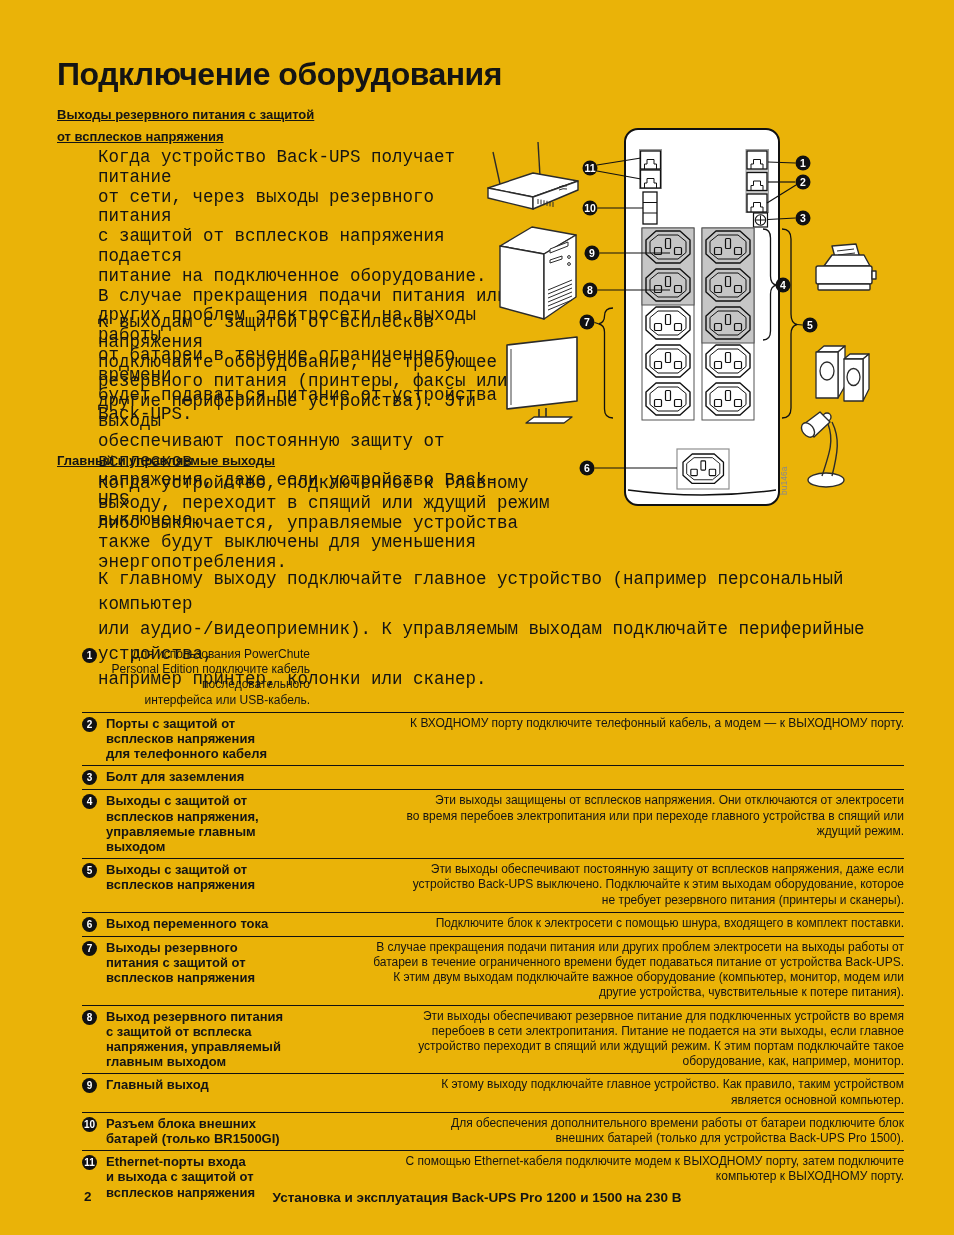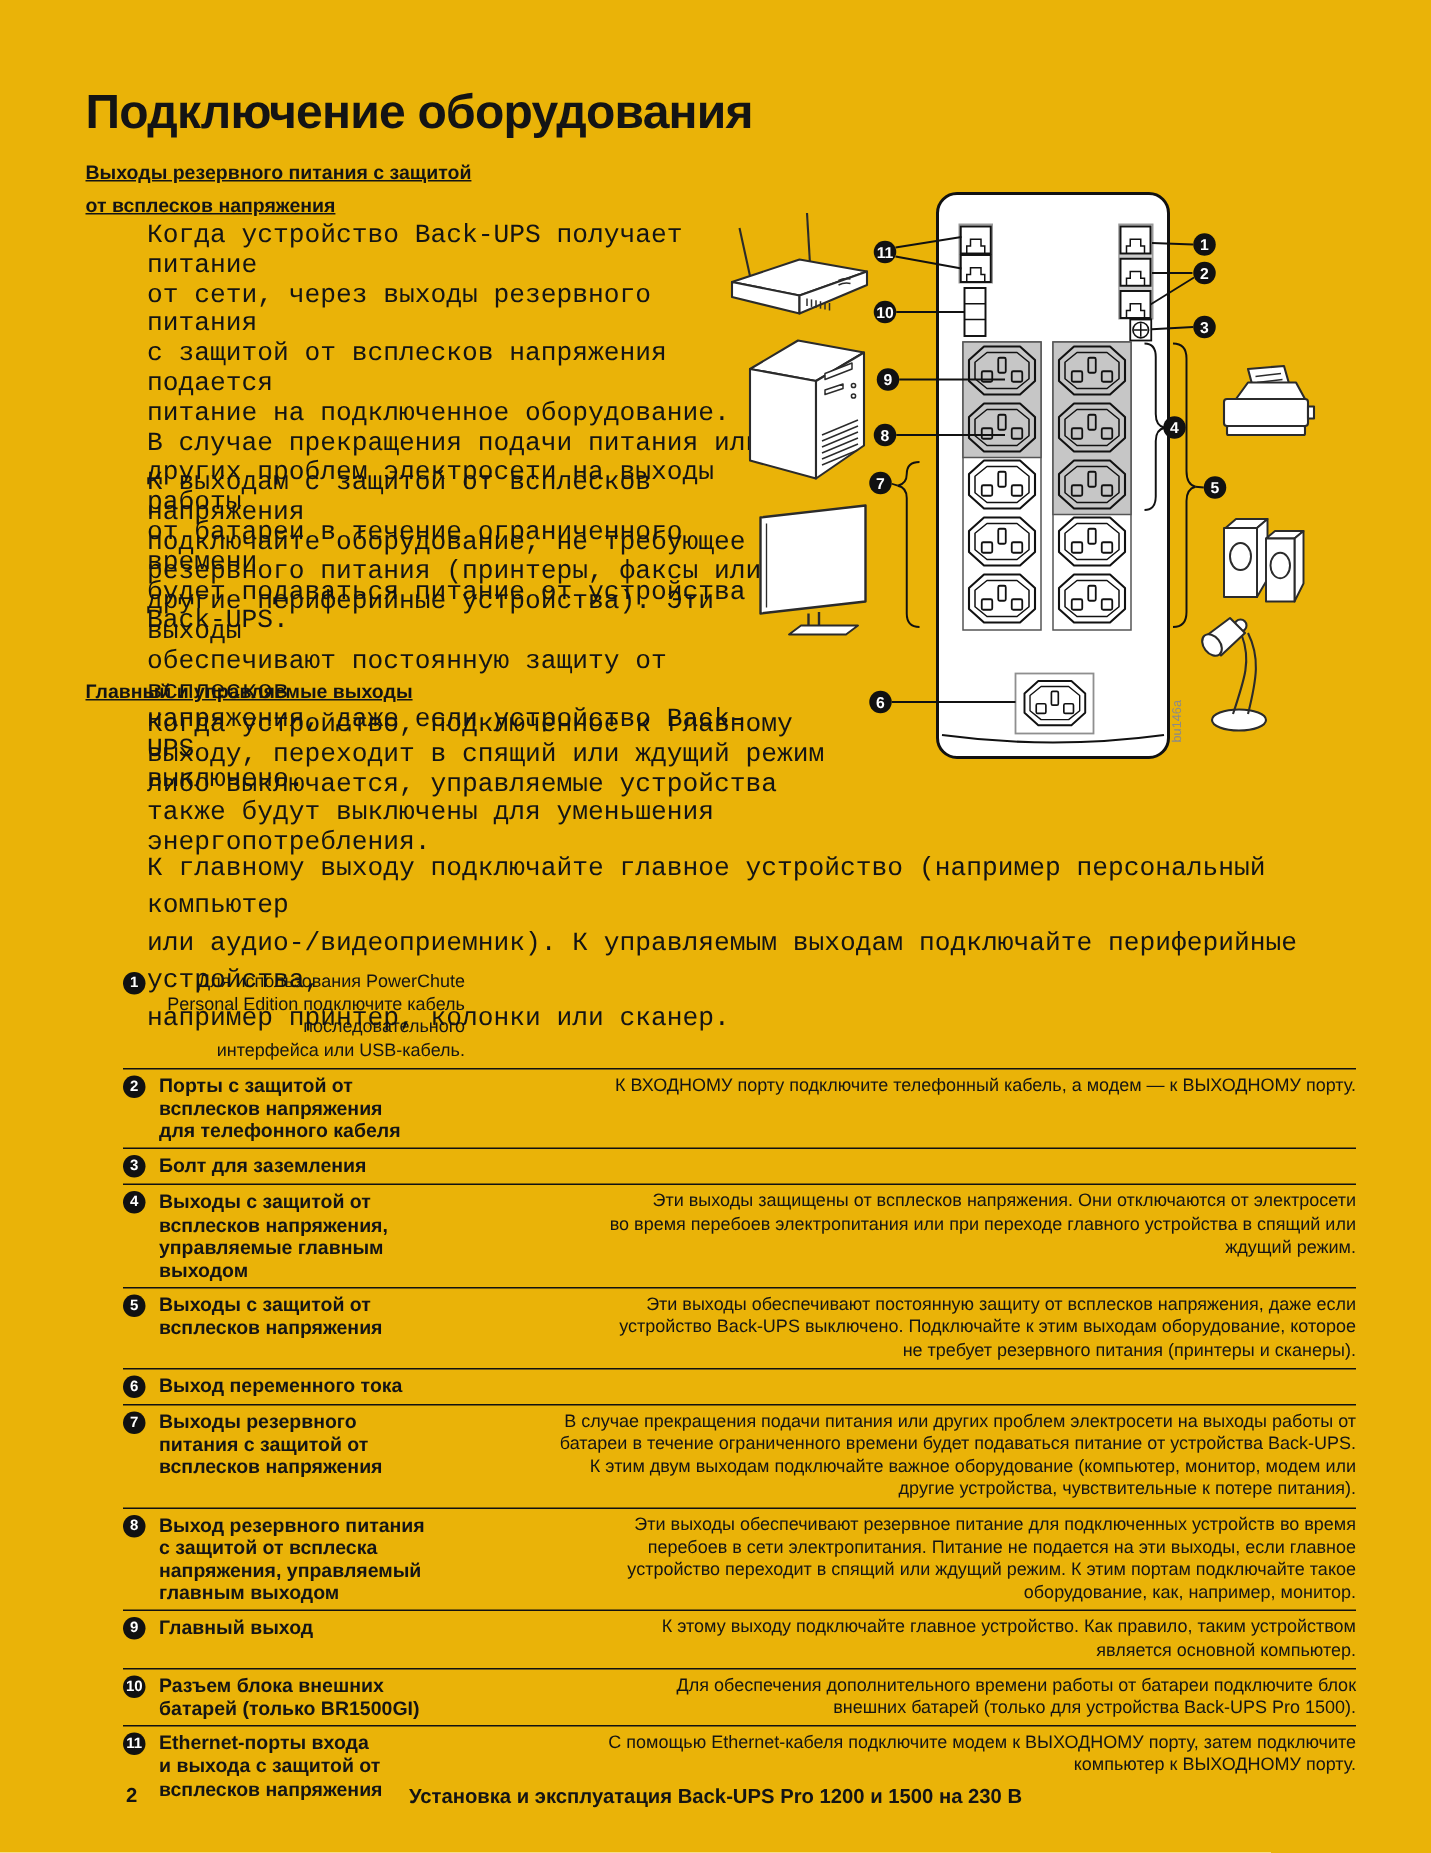--- a/index.html
+++ b/index.html
@@ -322,20 +322,21 @@
       <div class="tbadge">5</div>
       <div class="tlabel">Выходы с защитой от
 всплесков напряжения</div>
       <div class="tdesc">Эти выходы обеспечивают постоянную защиту от всплесков напряжения, даже если
 устройство Back-UPS выключено. Подключайте к этим выходам оборудование, которое
 не требует резервного питания (принтеры и сканеры).</div>
     </div>
     <div class="trow">
       <div class="tbadge">6</div>
       <div class="tlabel">Выход переменного тока</div>
+      <div class="tdesc">Подключите блок к электросети с помощью шнура, входящего в комплект поставки.</div>
     </div>
     <div class="trow">
       <div class="tbadge">7</div>
       <div class="tlabel">Выходы резервного
 питания с защитой от
 всплесков напряжения</div>
       <div class="tdesc">В случае прекращения подачи питания или других проблем электросети на выходы работы от
 батареи в течение ограниченного времени будет подаваться питание от устройства Back-UPS.
 К этим двум выходам подключайте важное оборудование (компьютер, монитор, модем или
 другие устройства, чувствительные к потере питания).</div>

